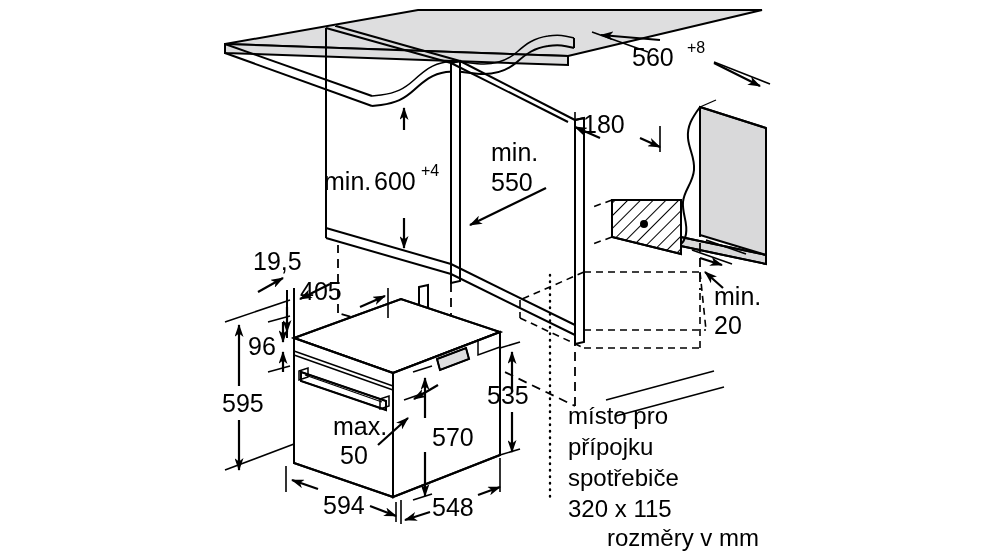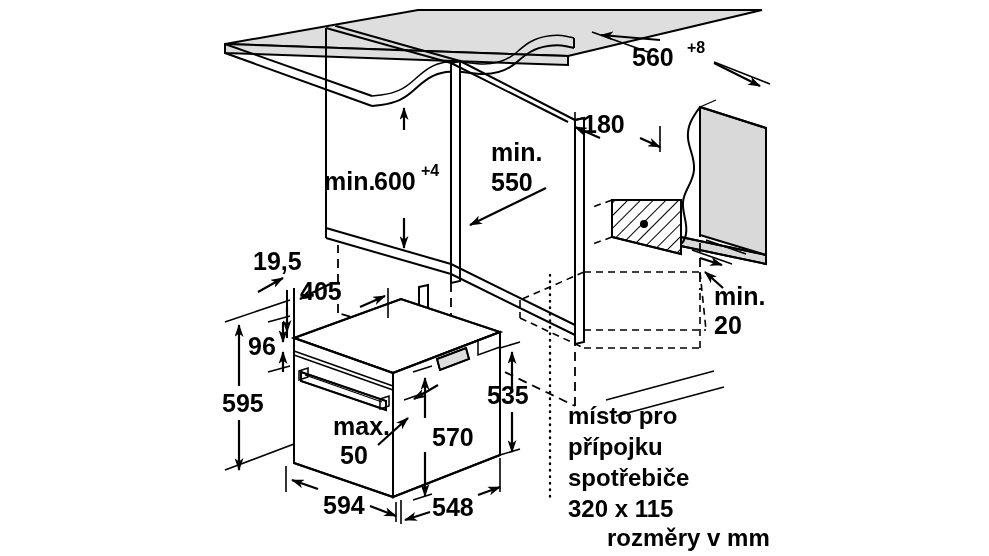--- a/index.html
+++ b/index.html
@@ -12,21 +12,20 @@
     height: 556px;
     font-family: "Liberation Sans", sans-serif;
     overflow: hidden;
     position: relative;
   }
   #diagram-root {
     position: absolute;
     left: 0; top: 0;
     width: 786px;
     height: 556px;
-    font-weight: bold;
   }
   svg#tech-drawing {
     display: block;
     width: 989px;
     height: 556px;
   }
   .ln      { fill: none; stroke: #000; stroke-width: 2; stroke-linecap: butt; stroke-linejoin: miter; }
   .ln-thin { fill: none; stroke: #000; stroke-width: 1.5; }
   .ln-hair { fill: none; stroke: #000; stroke-width: 1.3; }
   .dim     { fill: none; stroke: #000; stroke-width: 2.2; }

